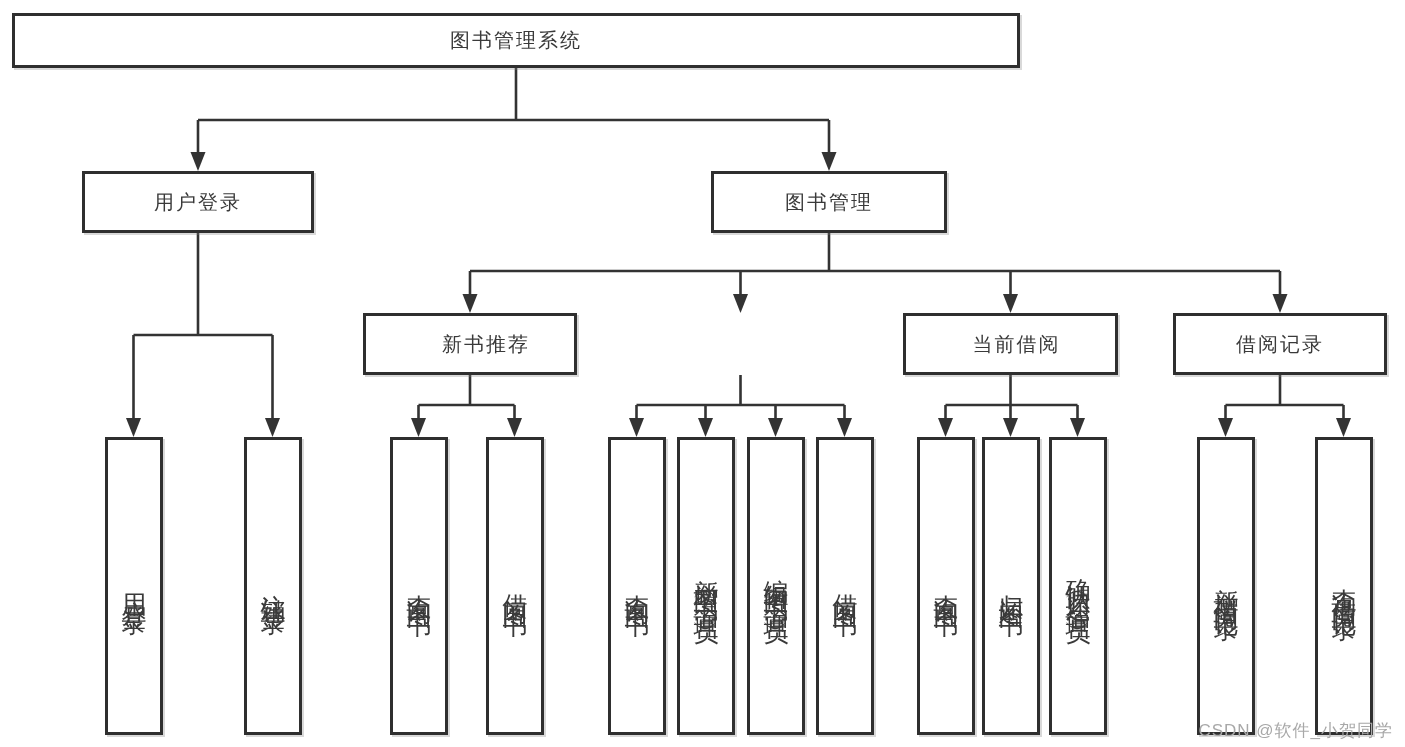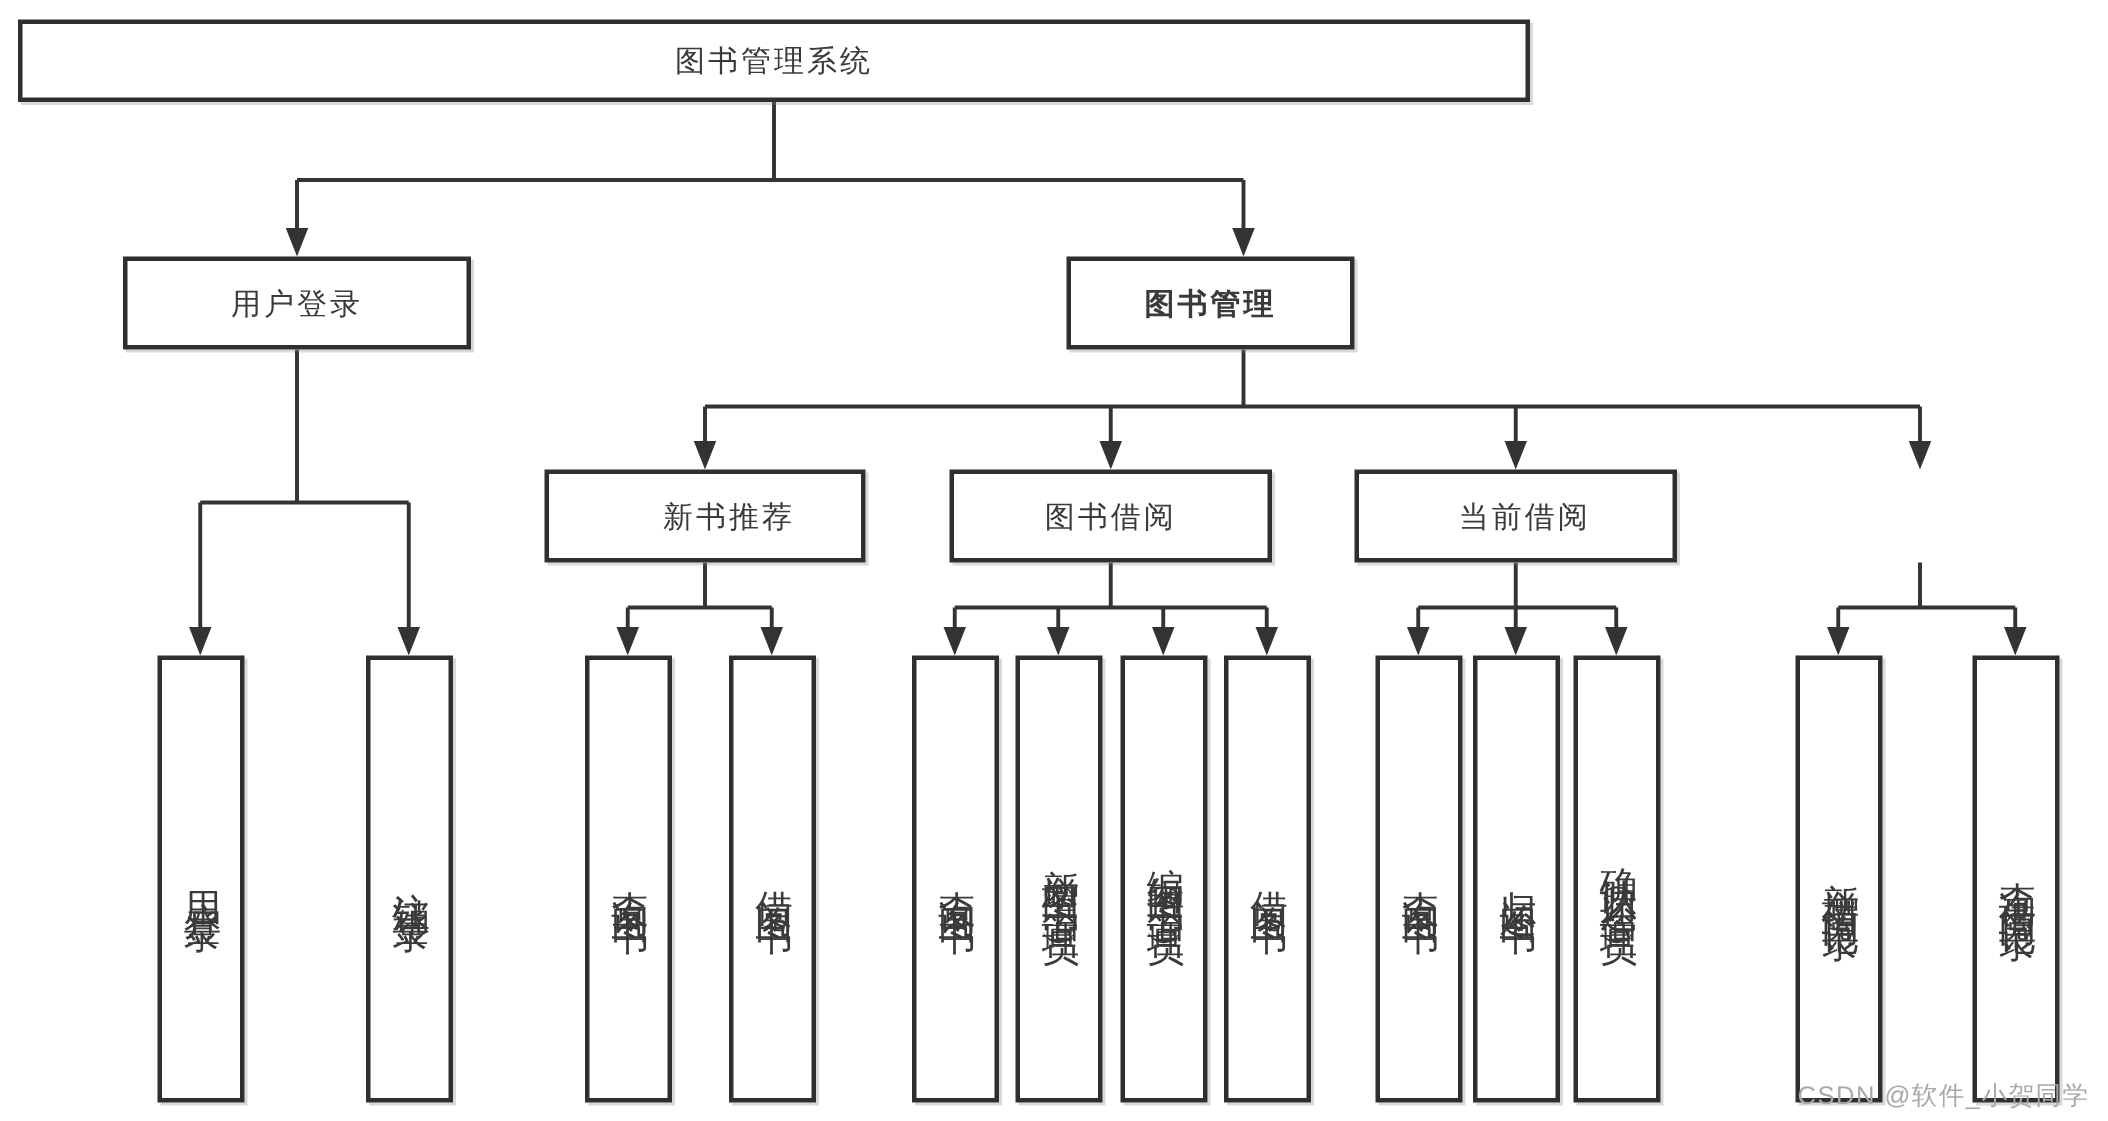--- a/index.html
+++ b/index.html
@@ -99,25 +99,25 @@
     <g>
       <path class="edge" d="M1280 375 V405 M1225.5 405 H1343.5 M1225.5 405 V419 M1343.5 405 V419"></path>
       <polygon class="arrow" points="1218,418 1233,418 1225.5,437"></polygon>
       <polygon class="arrow" points="1336,418 1351,418 1343.5,437"></polygon>
     </g>
   </svg>
 
   <div class="node h" style="left:12px; top:13px; width:1008px; height:55px;">图书管理系统</div>
 
   <div class="node h" style="left:82px; top:171px; width:232px; height:62px;">用户登录</div>
-  <div class="node h" style="left:711px; top:171px; width:192px; height:62px;font-weight:bold;">图书管理</div>
+  <div class="node h" style="left:711px; top:171px; width:236px; height:62px;">图书管理</div>
 
   <div class="node h" style="left:363px; top:313px; width:214px; height:62px;padding-left:32px;">新书推荐</div>
-  <div class="node h" style="left:633px; top:313px; width:215px; height:62px;">图书借阅</div>
   <div class="node h" style="left:903px; top:313px; width:215px; height:62px;padding-left:12px;">当前借阅</div>
+  <div class="node h" style="left:1173px; top:313px; width:214px; height:62px;">借阅记录</div>
 
   <div class="node v" style="left:105px; top:437px; width:58px; height:298px;">用户登录</div>
   <div class="node v" style="left:244px; top:437px; width:58px; height:298px;">注销登录</div>
 
   <div class="node v" style="left:390px; top:437px; width:58px; height:298px;">查询图书</div>
   <div class="node v" style="left:486px; top:437px; width:58px; height:298px;">借阅图书</div>
 
   <div class="node v" style="left:608px; top:437px; width:58px; height:298px;">查询图书</div>
   <div class="node v" style="left:677px; top:437px; width:58px; height:298px;">新增图书（管理员）</div>
   <div class="node v" style="left:747px; top:437px; width:58px; height:298px;">编辑图书（管理员）</div>

